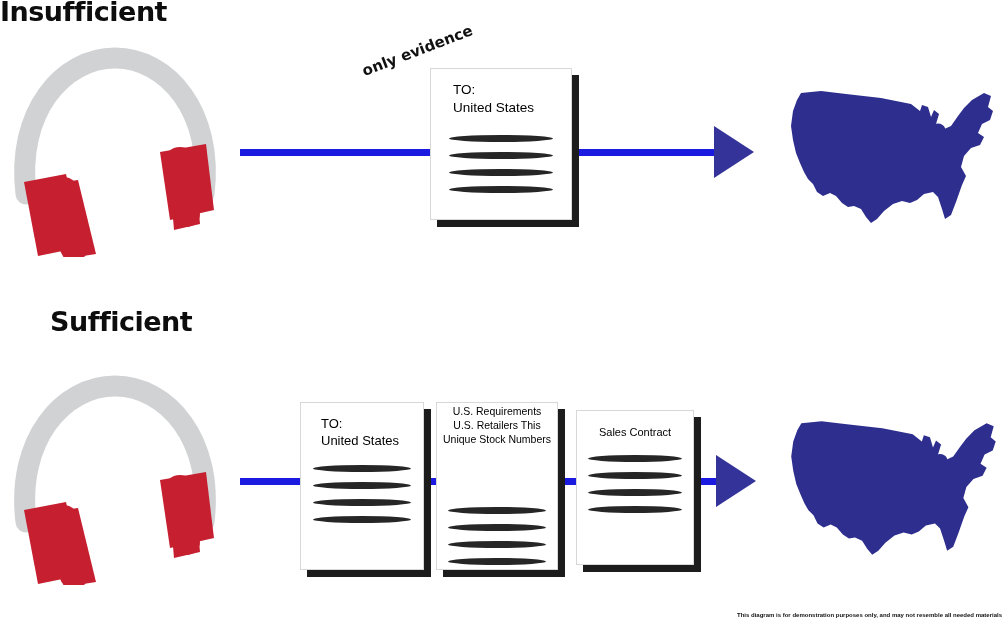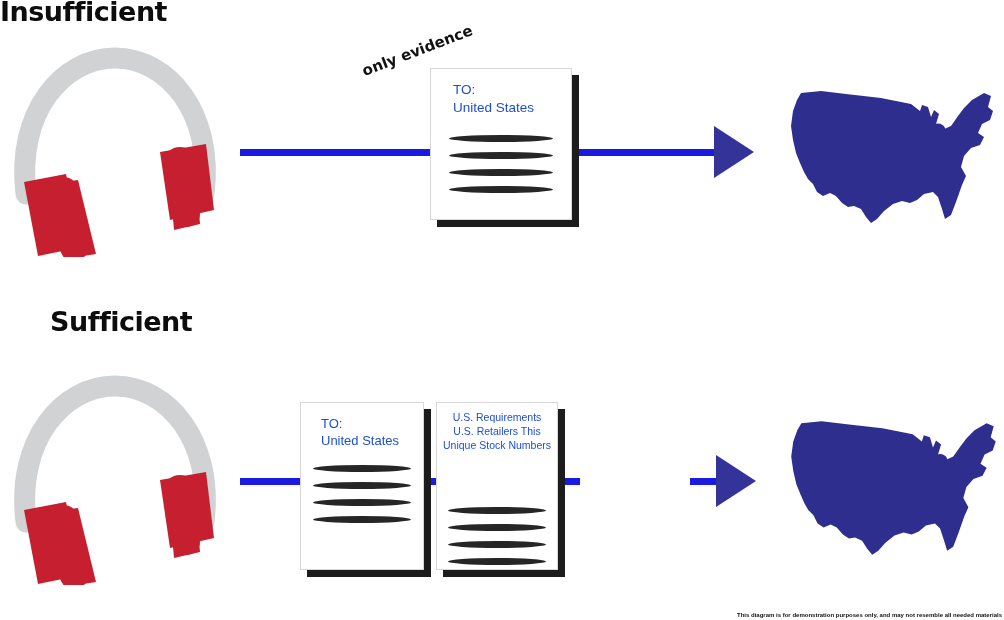--- a/index.html
+++ b/index.html
@@ -76,21 +76,21 @@
   .doc {
     position: absolute;
     background: #ffffff;
     border: 1px solid #d8d8d8;
     box-shadow: 7px 7px 0 0 #1c1c1c;
     box-sizing: border-box;
   }
   .doc-title {
     text-align: center;
     font-family: "Liberation Sans", sans-serif;
-    color: #1d4ed8;
+    color: #000000;
     line-height: 1.32;
   }
   .doc-lines {
     position: absolute;
     left: 0;
     right: 0;
   }
   .doc-line {
     height: 7px;
     margin: 0 auto 10px auto;
@@ -125,21 +125,21 @@
   }
   #doc-to-us .doc-lines { top: 62px; }
   #doc-to-us .doc-line { width: 98px; }
 
   
   #doc-requirements {
     left: 436px; top: 402px;
     width: 122px; height: 168px;
   }
   #doc-requirements .doc-title {
-    margin-top: 8px;
+    margin-top: 2px;
     font-size: 10.5px;
     padding: 0 3px;
   }
   #doc-requirements .doc-lines { top: 104px; }
   #doc-requirements .doc-line { width: 98px; }
 
   
   #doc-sales-contract {
     left: 576px; top: 410px;
     width: 118px; height: 155px;
@@ -262,20 +262,31 @@
       <div>Unique Stock Numbers</div>
     </div>
     <div class="doc-lines">
       <div class="doc-line"></div>
       <div class="doc-line"></div>
       <div class="doc-line"></div>
       <div class="doc-line"></div>
     </div>
   </div>
 
+  <div class="doc" id="doc-sales-contract">
+    <div class="doc-title">
+      <div>Sales Contract</div>
+    </div>
+    <div class="doc-lines">
+      <div class="doc-line"></div>
+      <div class="doc-line"></div>
+      <div class="doc-line"></div>
+      <div class="doc-line"></div>
+    </div>
+  </div>
 
   <div class="us-map" style="left:786px; top:408px;">
     <svg width="218" height="162" viewBox="0 0 430 320">
       <path fill="#2e2e8f" d="
         M30,30 L70,26 L120,32 L190,40 L250,52 L268,66 L272,54 L284,58
         L290,78 L296,64 L306,72 L300,92 L312,104 L330,96 L344,76
         L356,60 L372,44 L396,30 L410,36 L404,58 L414,66 L408,84
         L392,92 L384,110 L396,118 L388,134 L370,140 L356,156
         L350,178 L360,196 L352,214 L340,248 L330,274 L318,282
         L312,262 L304,238 L294,228 L276,232 L262,244 L248,250

